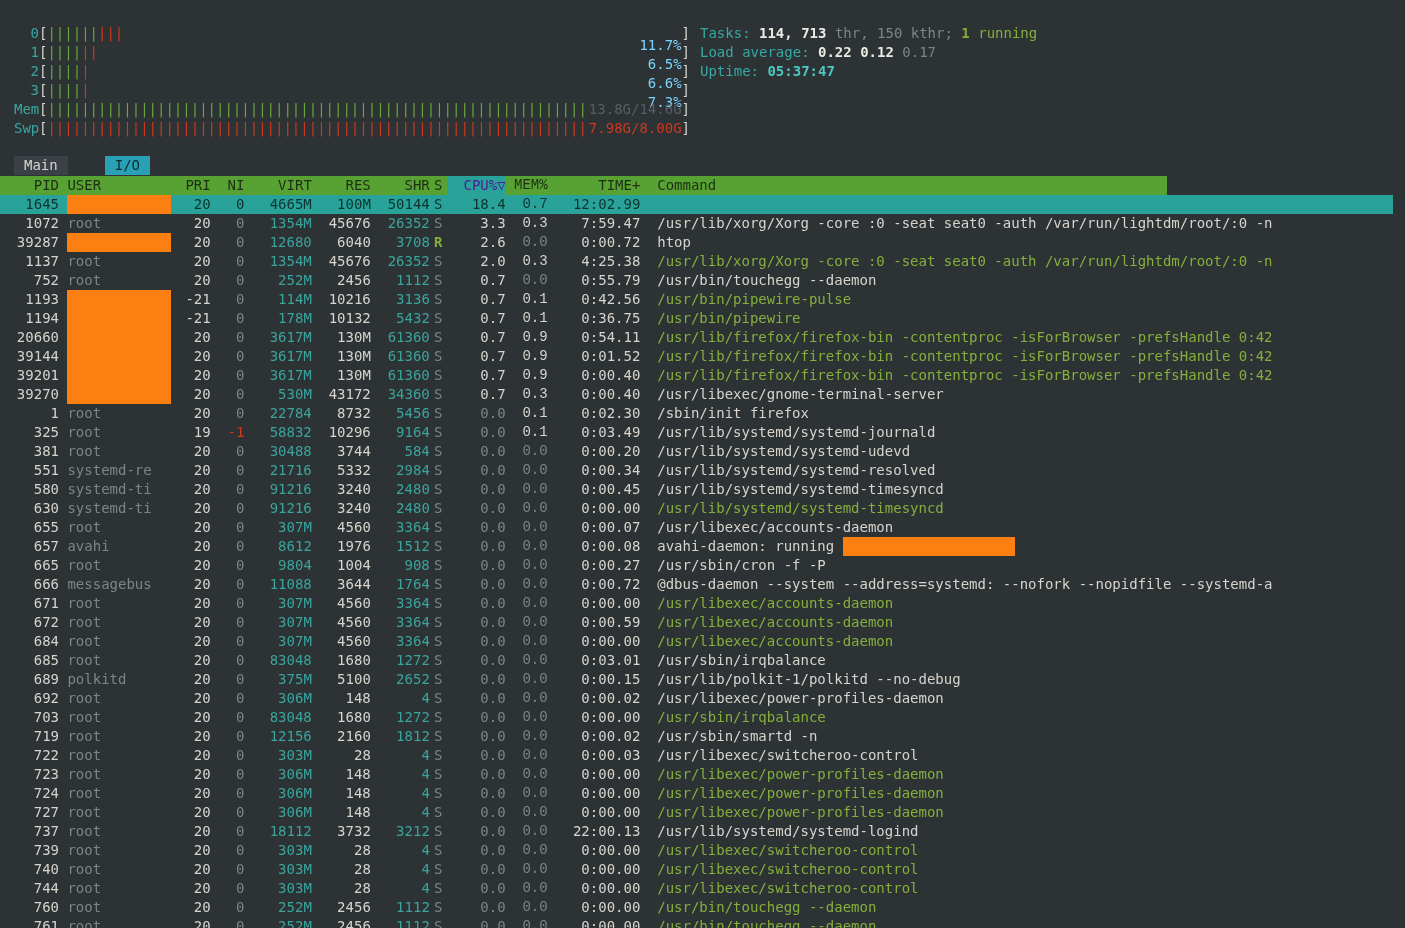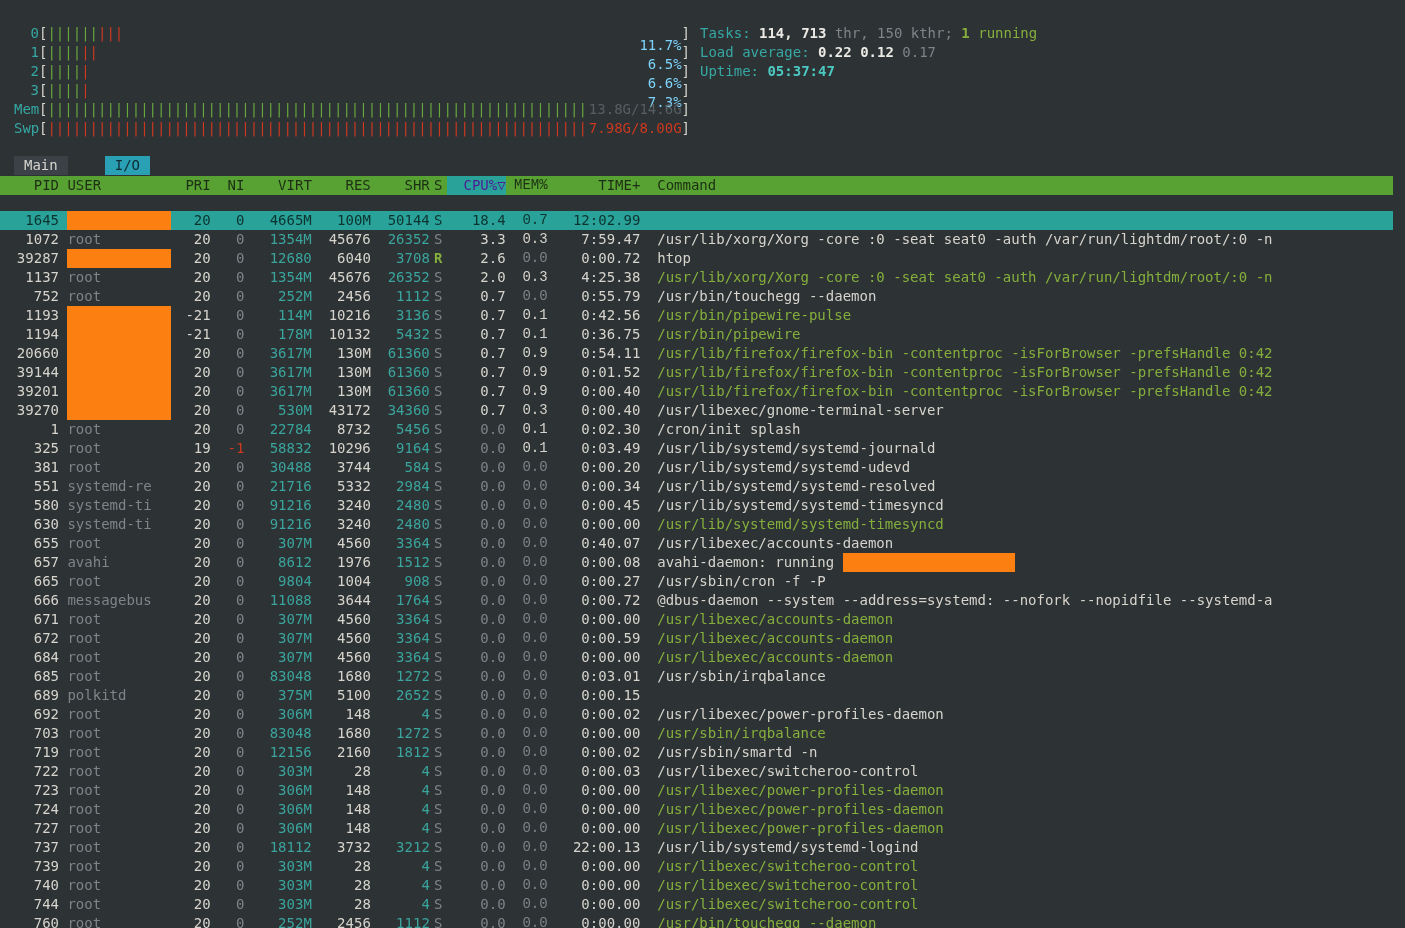--- a/index.html
+++ b/index.html
@@ -36,24 +36,24 @@
   .sline{height:19px;line-height:19px;white-space:pre;}
 
   
   .tabs{position:absolute;top:156px;left:14px;display:flex;gap:14px;height:19px;line-height:19px;}
   .tab{padding:0 10px;cursor:default;}
   .tab-main{background:#3b4146;color:#d6d4cd;}
   .tab-io{background:#2aa0b4;color:#0e2b31;margin-left:23px;}
 
   
   .thead{
-    position:absolute;top:176px;left:0;width:1393px;height:19px;line-height:19px;
+    position:absolute;top:176px;left:0;width:1167px;height:19px;line-height:19px;
     background:#57a233;color:#1e2f14;display:flex;white-space:pre;
   }
-  .rows{position:absolute;top:195px;left:0;width:1405px;bottom:0;overflow:hidden;margin-top:16px;}
+  .rows{position:absolute;top:195px;left:0;width:1405px;bottom:0;overflow:hidden;}
   .prow{display:flex;width:1393px;height:19px;line-height:19px;white-space:pre;}
   .prow.sel{background:#29a399;}
   .prow.sel [data-field]{color:#0d3330 !important;}
 
   .c-pid{width:7ch;text-align:right;flex:none;overflow:hidden;}
   .c-gap1{width:1ch;flex:none;}
   .c-user{width:13ch;text-align:left;flex:none;overflow:hidden;}
   .c-pri{width:4ch;text-align:right;flex:none;}
   .c-ni{width:4ch;text-align:right;flex:none;}
   .c-virt{width:8ch;text-align:right;flex:none;}
@@ -305,21 +305,21 @@
     <span class="c-pri w" data-field="pri">20</span>
     <span class="c-ni dim" data-field="ni">0</span>
     <span class="c-virt teal" data-field="virt">22784</span>
     <span class="c-res w" data-field="res">8732</span>
     <span class="c-shr teal" data-field="shr">5456</span>
     <span class="c-s dim" data-field="s">S</span>
     <span class="c-cpu dim" data-field="cpu">0.0</span>
     <span class="c-mem w" data-field="mem">0.1</span>
     <span class="c-time w" data-field="time">0:02.30</span>
     <span class="c-gap2"></span>
-    <span class="c-cmd w" data-field="cmd">/cron/init splash</span>
+    <span class="c-cmd w" data-field="cmd">/sbin/init firefox</span>
   </div>
     <div class="prow">
     <span class="c-pid w" data-field="pid">325</span>
     <span class="c-gap1"></span>
     <span class="c-user dim" data-field="user">root</span>
     <span class="c-pri w" data-field="pri">19</span>
     <span class="c-ni red" data-field="ni">-1</span>
     <span class="c-virt teal" data-field="virt">58832</span>
     <span class="c-res w" data-field="res">10296</span>
     <span class="c-shr teal" data-field="shr">9164</span>
@@ -399,21 +399,21 @@
     <span class="c-gap1"></span>
     <span class="c-user dim" data-field="user">root</span>
     <span class="c-pri w" data-field="pri">20</span>
     <span class="c-ni dim" data-field="ni">0</span>
     <span class="c-virt teal" data-field="virt">307M</span>
     <span class="c-res w" data-field="res">4560</span>
     <span class="c-shr teal" data-field="shr">3364</span>
     <span class="c-s dim" data-field="s">S</span>
     <span class="c-cpu dim" data-field="cpu">0.0</span>
     <span class="c-mem dim" data-field="mem">0.0</span>
-    <span class="c-time w" data-field="time">0:40.07</span>
+    <span class="c-time w" data-field="time">0:00.07</span>
     <span class="c-gap2"></span>
     <span class="c-cmd w" data-field="cmd">/usr/libexec/accounts-daemon</span>
   </div>
     <div class="prow cr">
     <span class="c-pid w" data-field="pid">657</span>
     <span class="c-gap1"></span>
     <span class="c-user dim" data-field="user">avahi</span>
     <span class="c-pri w" data-field="pri">20</span>
     <span class="c-ni dim" data-field="ni">0</span>
     <span class="c-virt teal" data-field="virt">8612</span>
@@ -529,20 +529,21 @@
     <span class="c-pri w" data-field="pri">20</span>
     <span class="c-ni dim" data-field="ni">0</span>
     <span class="c-virt teal" data-field="virt">375M</span>
     <span class="c-res w" data-field="res">5100</span>
     <span class="c-shr teal" data-field="shr">2652</span>
     <span class="c-s dim" data-field="s">S</span>
     <span class="c-cpu dim" data-field="cpu">0.0</span>
     <span class="c-mem dim" data-field="mem">0.0</span>
     <span class="c-time w" data-field="time">0:00.15</span>
     <span class="c-gap2"></span>
+    <span class="c-cmd w" data-field="cmd">/usr/lib/polkit-1/polkitd --no-debug</span>
   </div>
     <div class="prow">
     <span class="c-pid w" data-field="pid">692</span>
     <span class="c-gap1"></span>
     <span class="c-user dim" data-field="user">root</span>
     <span class="c-pri w" data-field="pri">20</span>
     <span class="c-ni dim" data-field="ni">0</span>
     <span class="c-virt teal" data-field="virt">306M</span>
     <span class="c-res w" data-field="res">148</span>
     <span class="c-shr teal" data-field="shr">4</span>

